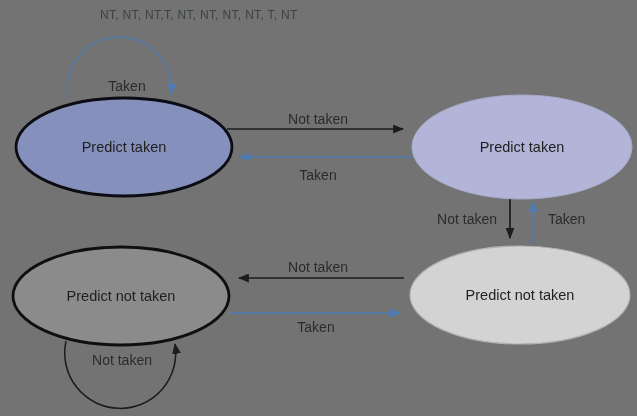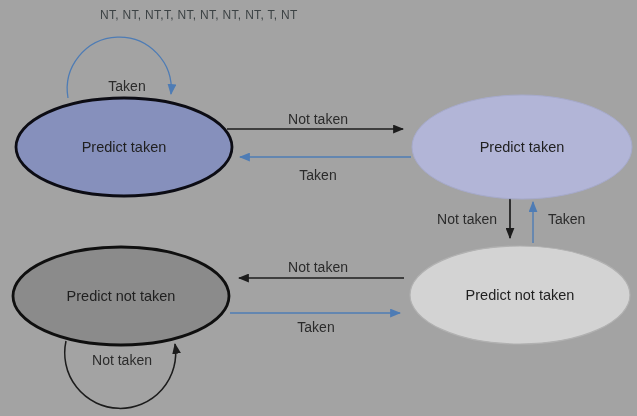--- a/index.html
+++ b/index.html
@@ -8,21 +8,21 @@
     background: #ffffff;
     width: 637px;
     height: 416px;
     overflow: hidden;
     font-family: "Liberation Sans", sans-serif;
   }
   .stage {
     position: relative;
     width: 637px;
     height: 416px;
-    background: #a3a3a3;
+    background: #737373;
   }
   svg { display: block; }
   .seq-label {
     font-size: 12px;
     fill: #3c4244;
     letter-spacing: 0.3px;
   }
   .state-label {
     font-size: 14.5px;
     fill: #1f1f1f;

